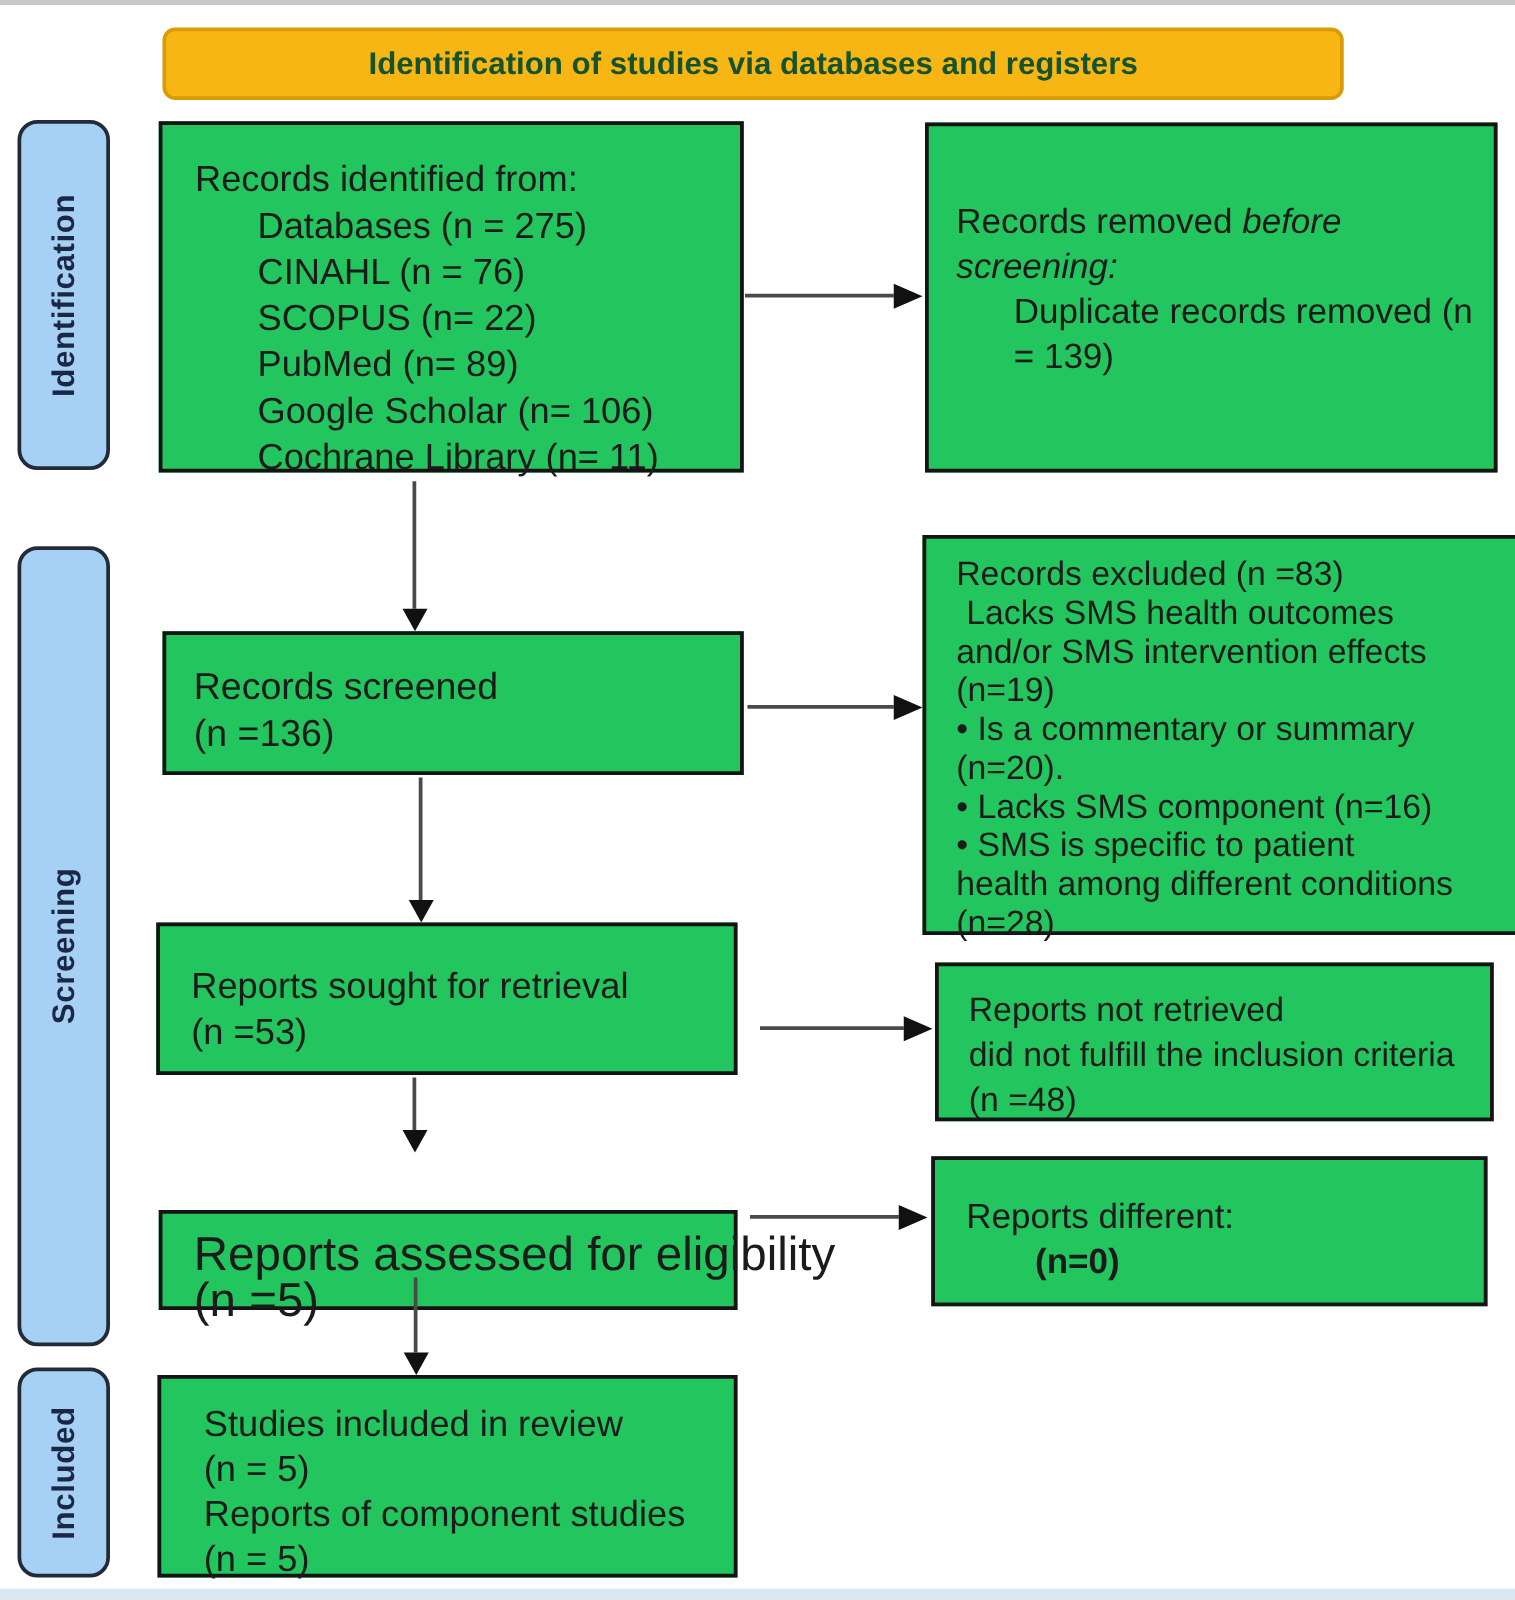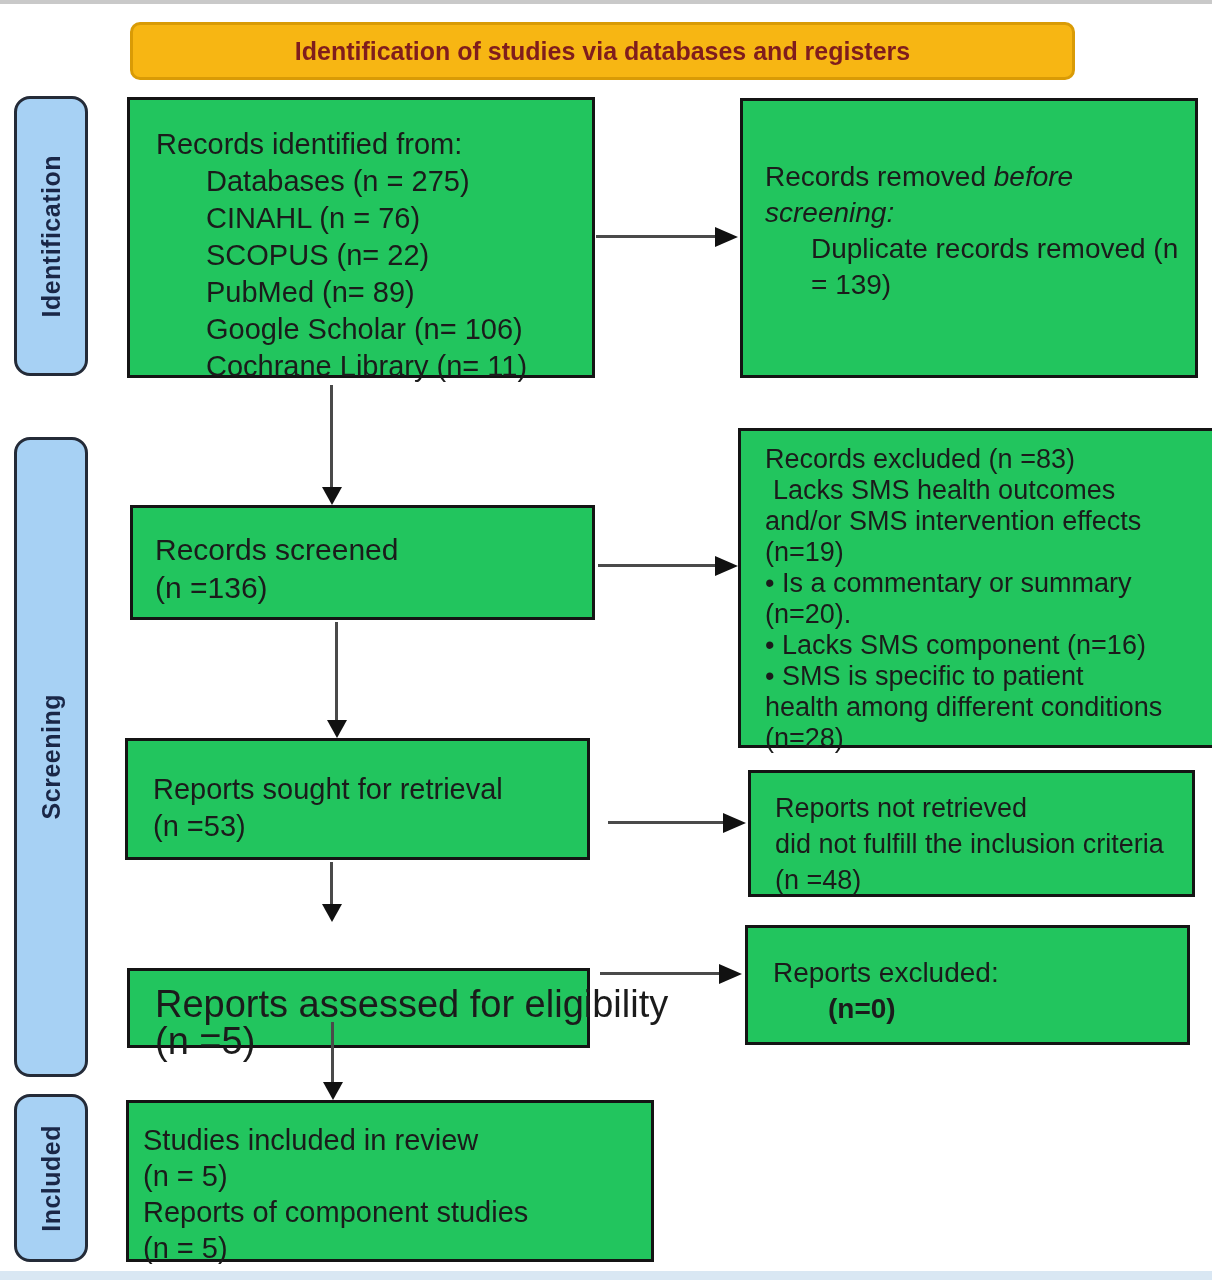--- a/index.html
+++ b/index.html
@@ -7,21 +7,21 @@
     position:relative; width:1212px; height:1280px; background:#ffffff;
     font-family:"Liberation Sans", sans-serif; color:#1b1b1b; overflow:hidden;
   }
   .top-line { position:absolute; left:0; top:0; width:1212px; height:4px; background:#c9c9c9; }
   .bottom-strip { position:absolute; left:0; top:1271px; width:1212px; height:9px; background:#d9e7f3; }
 
   .banner {
     position:absolute; left:130px; top:22px; width:945px; height:58px;
     background:#F7B613; border:3px solid #D99B06; border-radius:10px;
     display:flex; align-items:center; justify-content:center;
-    font-weight:bold; font-size:25px; color:#7f1d1d; box-sizing:border-box;
+    font-weight:bold; font-size:25px; color:#14532d; box-sizing:border-box;
   }
 
   .stage {
     position:absolute; left:14px; width:74px;
     background:#A7D1F4; border:3px solid #242B38; border-radius:16px;
     display:flex; align-items:center; justify-content:center; box-sizing:border-box;
   }
   .stage span {
     writing-mode:vertical-rl; transform:rotate(180deg);
     font-weight:bold; font-size:25px; color:#1A2747; letter-spacing:0.5px;
@@ -41,21 +41,21 @@
   .box-identified       { left:127px; top:97px;  width:468px; height:281px; padding:26px 10px 0 26px; font-size:29px; line-height:37px; }
   .box-removed          { left:740px; top:98px;  width:458px; height:280px; padding:58px 10px 0 22px; font-size:28px; line-height:36px; }
   .box-removed .indent  { padding-left:46px; }
   .box-screened         { left:130px; top:505px; width:465px; height:115px; padding:23px 10px 0 22px; font-size:30px; line-height:38px; }
   .box-excluded         { left:738px; top:428px; width:530px; height:320px; padding:13px 6px 0 24px; font-size:27px; line-height:31px; }
   .box-sought           { left:125px; top:738px; width:465px; height:122px; padding:30px 10px 0 25px; font-size:29px; line-height:37px; }
   .box-not-retrieved    { left:748px; top:770px; width:447px; height:127px; padding:17px 6px 0 24px; font-size:27px; line-height:36px; }
   .box-assessed         { left:127px; top:922px; width:463px; height:80px;  padding:15px 10px 0 25px; font-size:38px; line-height:37px;margin-top:46px; }
   .box-reports-excluded { left:745px; top:925px; width:445px; height:120px; padding:27px 10px 0 25px; font-size:28px; line-height:36px; }
   .box-reports-excluded .indent { padding-left:55px;font-weight:bold; }
-  .box-included         { left:126px; top:1100px; width:528px; height:162px; padding:19px 10px 0 14px; font-size:29px; line-height:36px; }
+  .box-included         { left:126px; top:1100px; width:464px; height:162px; padding:19px 10px 0 34px; font-size:29px; line-height:36px; }
 
   .harrow { position:absolute; height:0; border-top:3px solid #4a4a4a; }
   .harrow::after {
     content:""; position:absolute; right:-23px; top:-11px;
     border-left:23px solid #111111; border-top:10px solid transparent; border-bottom:10px solid transparent;
   }
   .varrow { position:absolute; width:0; border-left:3px solid #4a4a4a; }
   .varrow::after {
     content:""; position:absolute; left:-11px; bottom:-18px;
     border-top:18px solid #111111; border-left:10px solid transparent; border-right:10px solid transparent;
@@ -127,21 +127,21 @@
     <div class="line">did not fulfill the inclusion criteria</div>
     <div class="line">(n =48)</div>
   </div>
 
   <div class="fbox box-assessed">
     <div class="line">Reports assessed for eligibility</div>
     <div class="line">(n =5)</div>
   </div>
 
   <div class="fbox box-reports-excluded">
-    <div class="line">Reports excluded:</div>
+    <div class="line">Reports different:</div>
     <div class="line indent">(n=0)</div>
   </div>
 
   <div class="fbox box-included">
     <div class="line">Studies included in review</div>
     <div class="line">(n = 5)</div>
     <div class="line">Reports of component studies</div>
     <div class="line">(n = 5)</div>
   </div>
 

